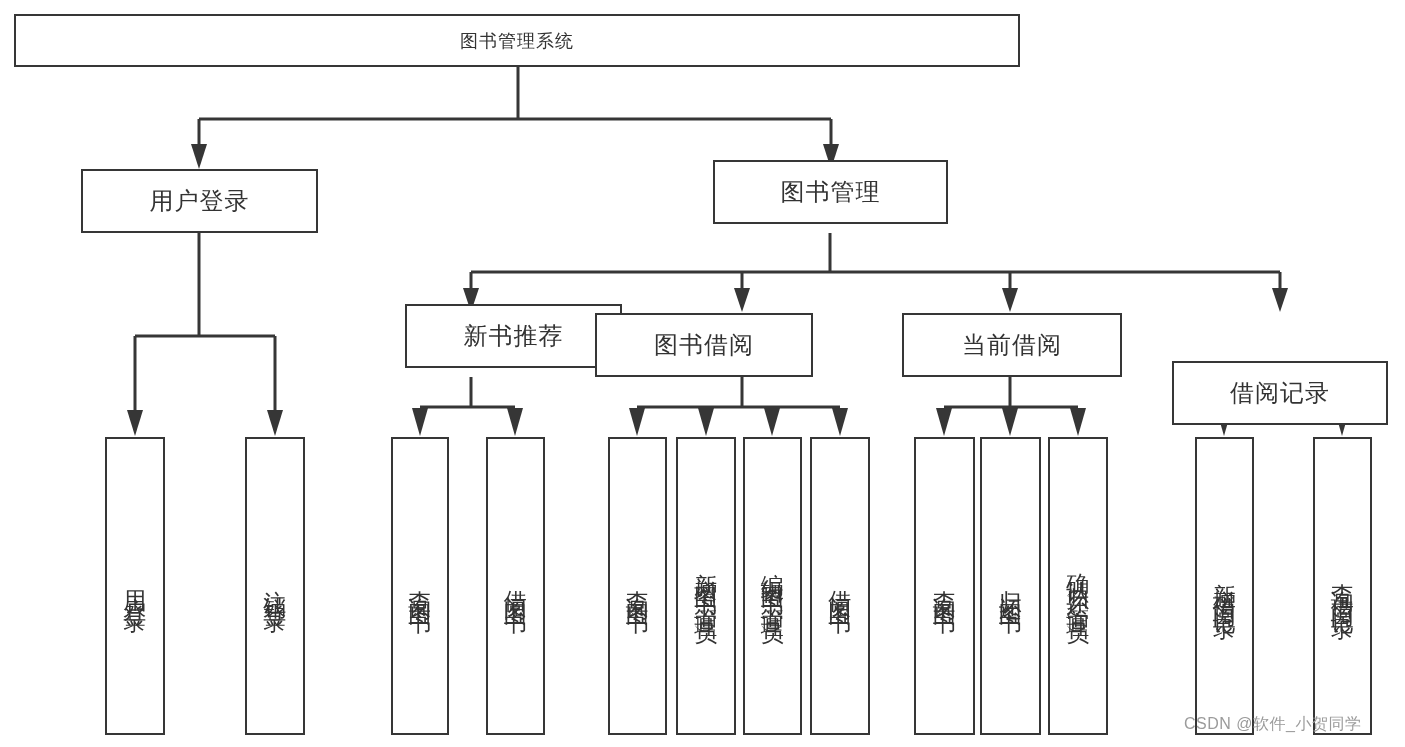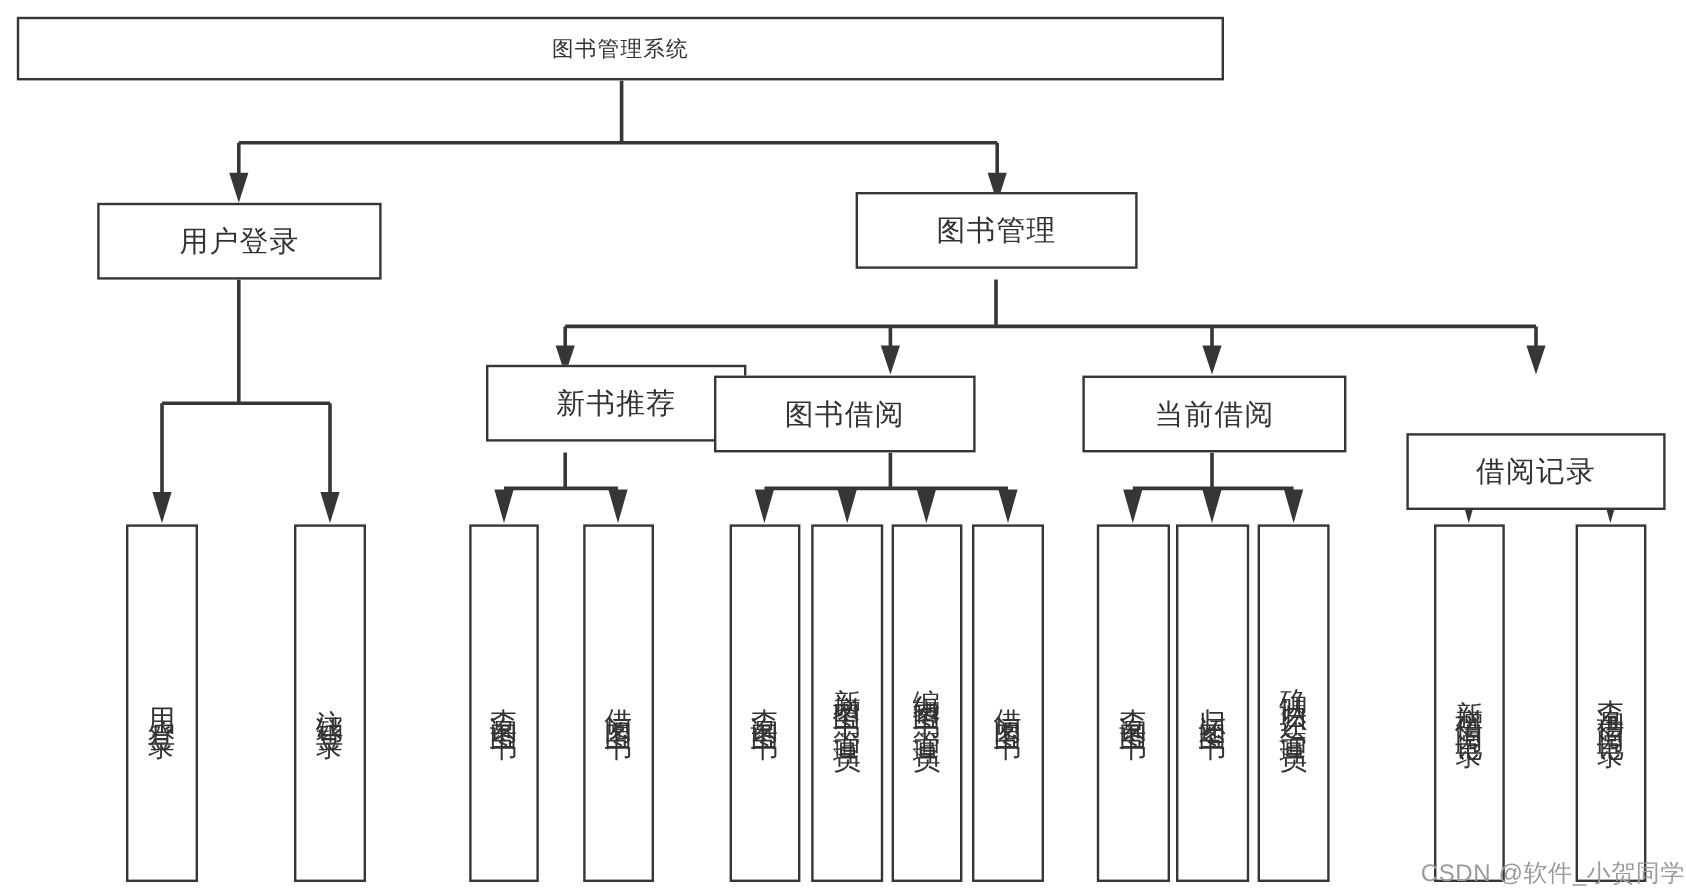--- a/index.html
+++ b/index.html
@@ -37,21 +37,21 @@
     font-size: 23px;
     line-height: 1.15;
     letter-spacing: 7px;
     color: #333333;
     display: block;
   }
   .watermark {
     position: absolute;
     left: 1184px;
     top: 714px;
-    font-size: 20px;
+    font-size: 16px;
     letter-spacing: 0.5px;
     color: #9b9b9b;
     white-space: nowrap;
     z-index: 5;
   }
 </style>
 </head>
 <body>
 
 <div class="stage">

